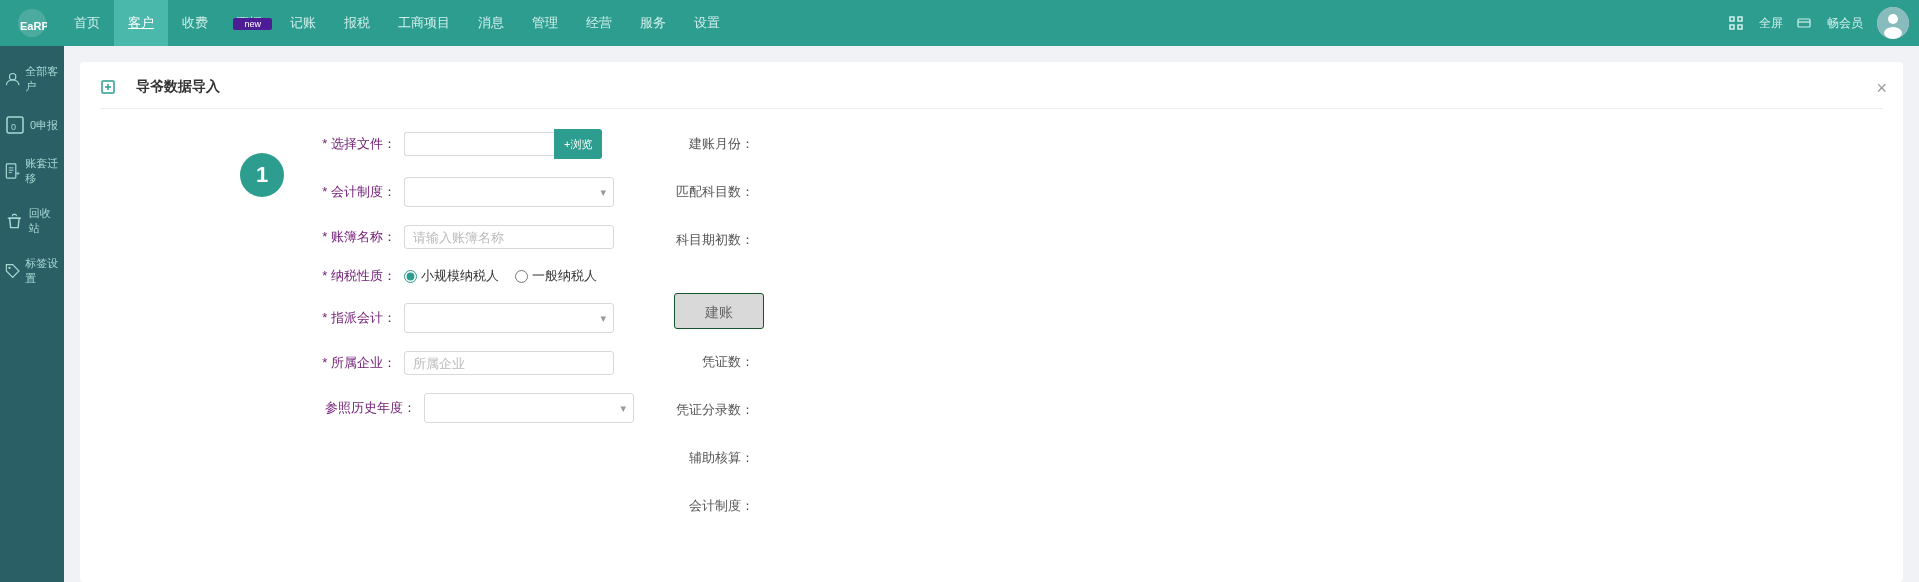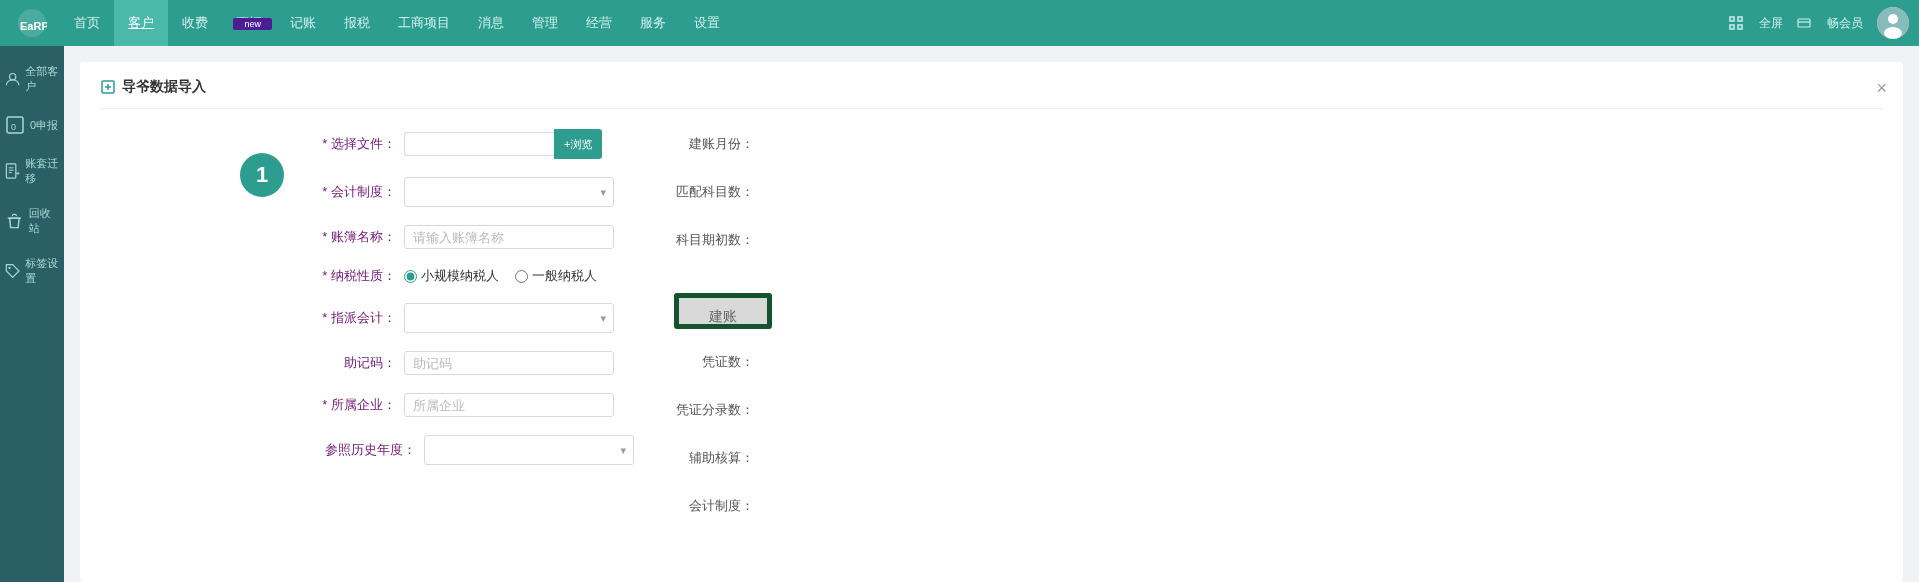--- a/index.html
+++ b/index.html
@@ -50,21 +50,21 @@
 
     
     .main-content { flex: 1; background: #f0f2f5; overflow: auto; padding: 16px; }
 
     
     .panel {
       background: #fff; border-radius: 4px; min-height: 520px; position: relative;
       padding: 16px 20px 20px;
     }
     .panel-header {
-      display: flex; align-items: center; gap: 6px; font-size: 14px; font-weight: bold;
+      display: flex; align-items: center; gap: 20px; font-size: 14px; font-weight: bold;
       color: #333; padding-bottom: 12px; border-bottom: 1px solid #eee; margin-bottom: 20px;
     }
     .panel-close {
       position: absolute; right: 16px; top: 16px; cursor: pointer; font-size: 18px; color: #999;
     }
 
     
     .form-wrapper {
       display: flex; gap: 0;
     }
@@ -116,21 +116,21 @@
     .info-row {
       display: flex; align-items: center; margin-bottom: 18px; min-height: 30px;
     }
     .info-label {
       min-width: 90px; text-align: right; margin-right: 8px; font-size: 13px; color: #555;
     }
     .info-value {
       flex: 1; font-size: 13px; color: #333;
     }
     .jianzhang-btn {
-      background: #d9d9d9; color: #666; border: 5px solid #14532d; height: 36px; padding: 0 30px;
+      background: #d9d9d9; color: #666; border: 1px solid #14532d; height: 36px; padding: 0 30px;
       cursor: not-allowed; border-radius: 3px; font-size: 14px; margin-top: 10px;
       display: inline-block; text-align: center; line-height: 36px;
     }
   </style>
 </head>
 <body>
 
 <nav class="top-nav">
   <div class="logo">
     <svg viewBox="0 0 30 30" fill="none">
@@ -283,24 +283,20 @@
                   </div>
                 </div>
 
                 <div class="form-row">
                   <label class="form-label">* 指派会计：</label>
                   <div class="select-wrapper">
                     <select class="form-select"></select>
                   </div>
                 </div>
 
-                <div class="form-row">
-                  <label class="form-label">助记码：</label>
-                  <input type="text" class="form-control form-control-medium" placeholder="助记码" style="">
-                </div>
 
                 <div class="form-row">
                   <label class="form-label">* 所属企业：</label>
                   <input type="text" class="form-control form-control-medium" placeholder="所属企业" style="">
                 </div>
 
                 <div class="form-row">
                   <label class="form-label" style="min-width:100px;">参照历史年度：</label>
                   <div class="select-wrapper">
                     <select class="form-select"></select>

